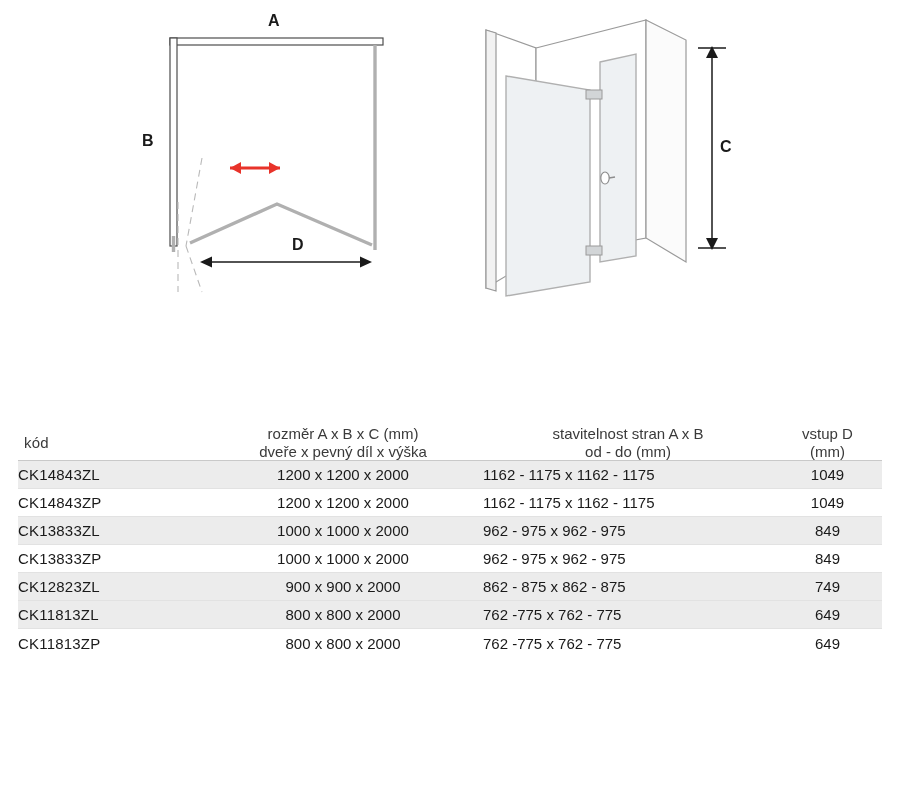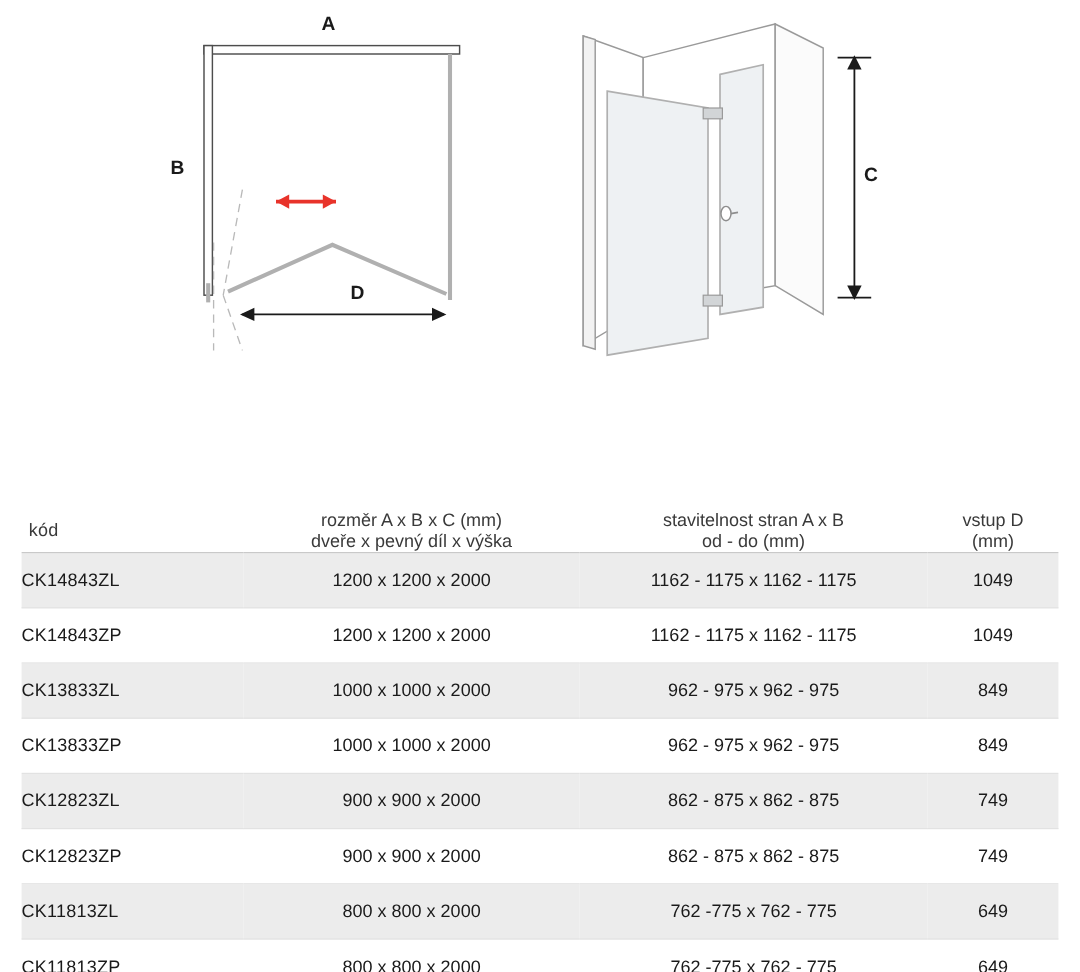--- a/index.html
+++ b/index.html
@@ -98,30 +98,30 @@
     font-weight: normal;
     letter-spacing: 0.2px;
   }
   td.c-size {
     width: 280px;
     text-align: center;
     font-size: 15px;
   }
   td.c-range {
     width: 290px;
-    text-align: center;
+    text-align: left;
     font-size: 15px;
   }
   td.c-entry {
     width: 109px;
     text-align: center;
     font-size: 15px;
   }
   tbody tr {
-    height: 46px;
+    height: 28px;
   }
   tbody tr.shade { background: #ececec; }
   tbody tr.plain { background: #ffffff; }
   tbody tr td { border-bottom: 1px solid #e2e2e2; }
   tbody tr:last-child td { border-bottom: none; }
 </style>
 </head>
 <body>
 
 <div class="page">
@@ -249,26 +249,20 @@
         <td class="c-size">1000 x 1000 x 2000</td>
         <td class="c-range">962 - 975 x 962 - 975</td>
         <td class="c-entry">849</td>
       </tr>
       <tr class="shade">
         <td class="c-code">CK12823ZL</td>
         <td class="c-size">900 x 900 x 2000</td>
         <td class="c-range">862 - 875 x 862 - 875</td>
         <td class="c-entry">749</td>
       </tr>
-      <tr class="plain">
-        <td class="c-code">CK12823ZP</td>
-        <td class="c-size">900 x 900 x 2000</td>
-        <td class="c-range">862 - 875 x 862 - 875</td>
-        <td class="c-entry">749</td>
-      </tr>
       <tr class="shade">
         <td class="c-code">CK11813ZL</td>
         <td class="c-size">800 x 800 x 2000</td>
         <td class="c-range">762 -775 x 762 - 775</td>
         <td class="c-entry">649</td>
       </tr>
       <tr class="plain">
         <td class="c-code">CK11813ZP</td>
         <td class="c-size">800 x 800 x 2000</td>
         <td class="c-range">762 -775 x 762 - 775</td>

